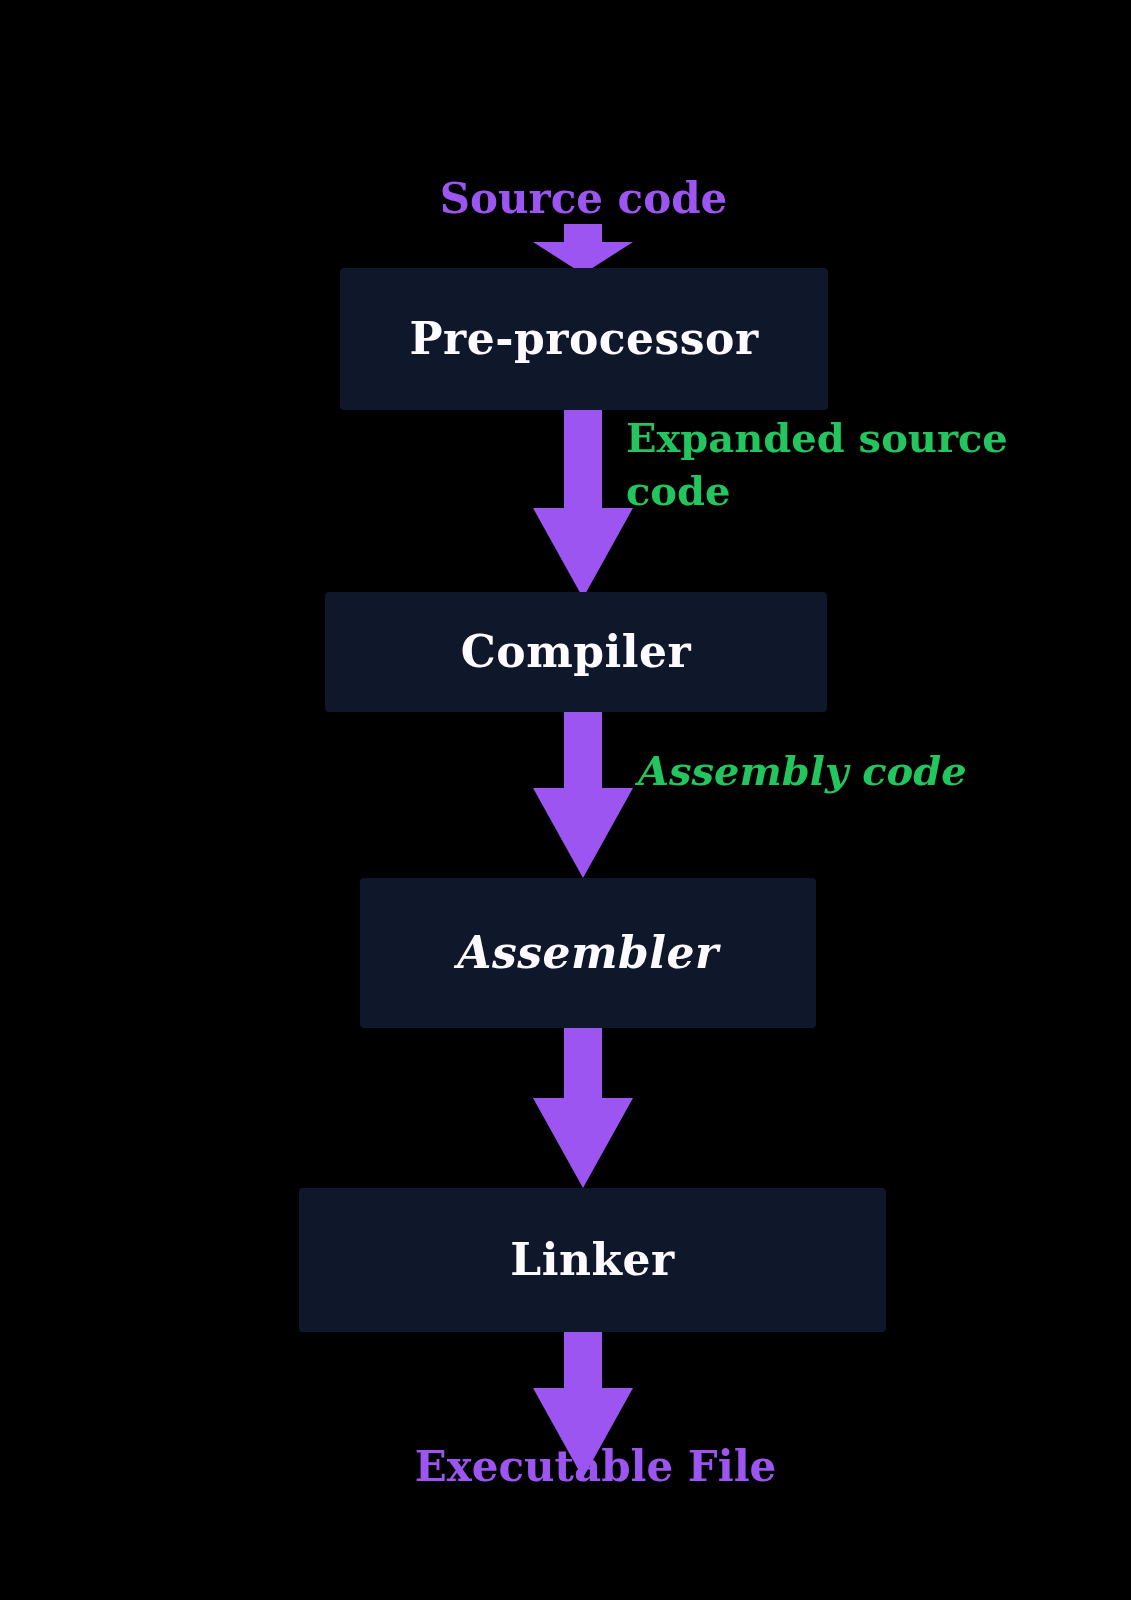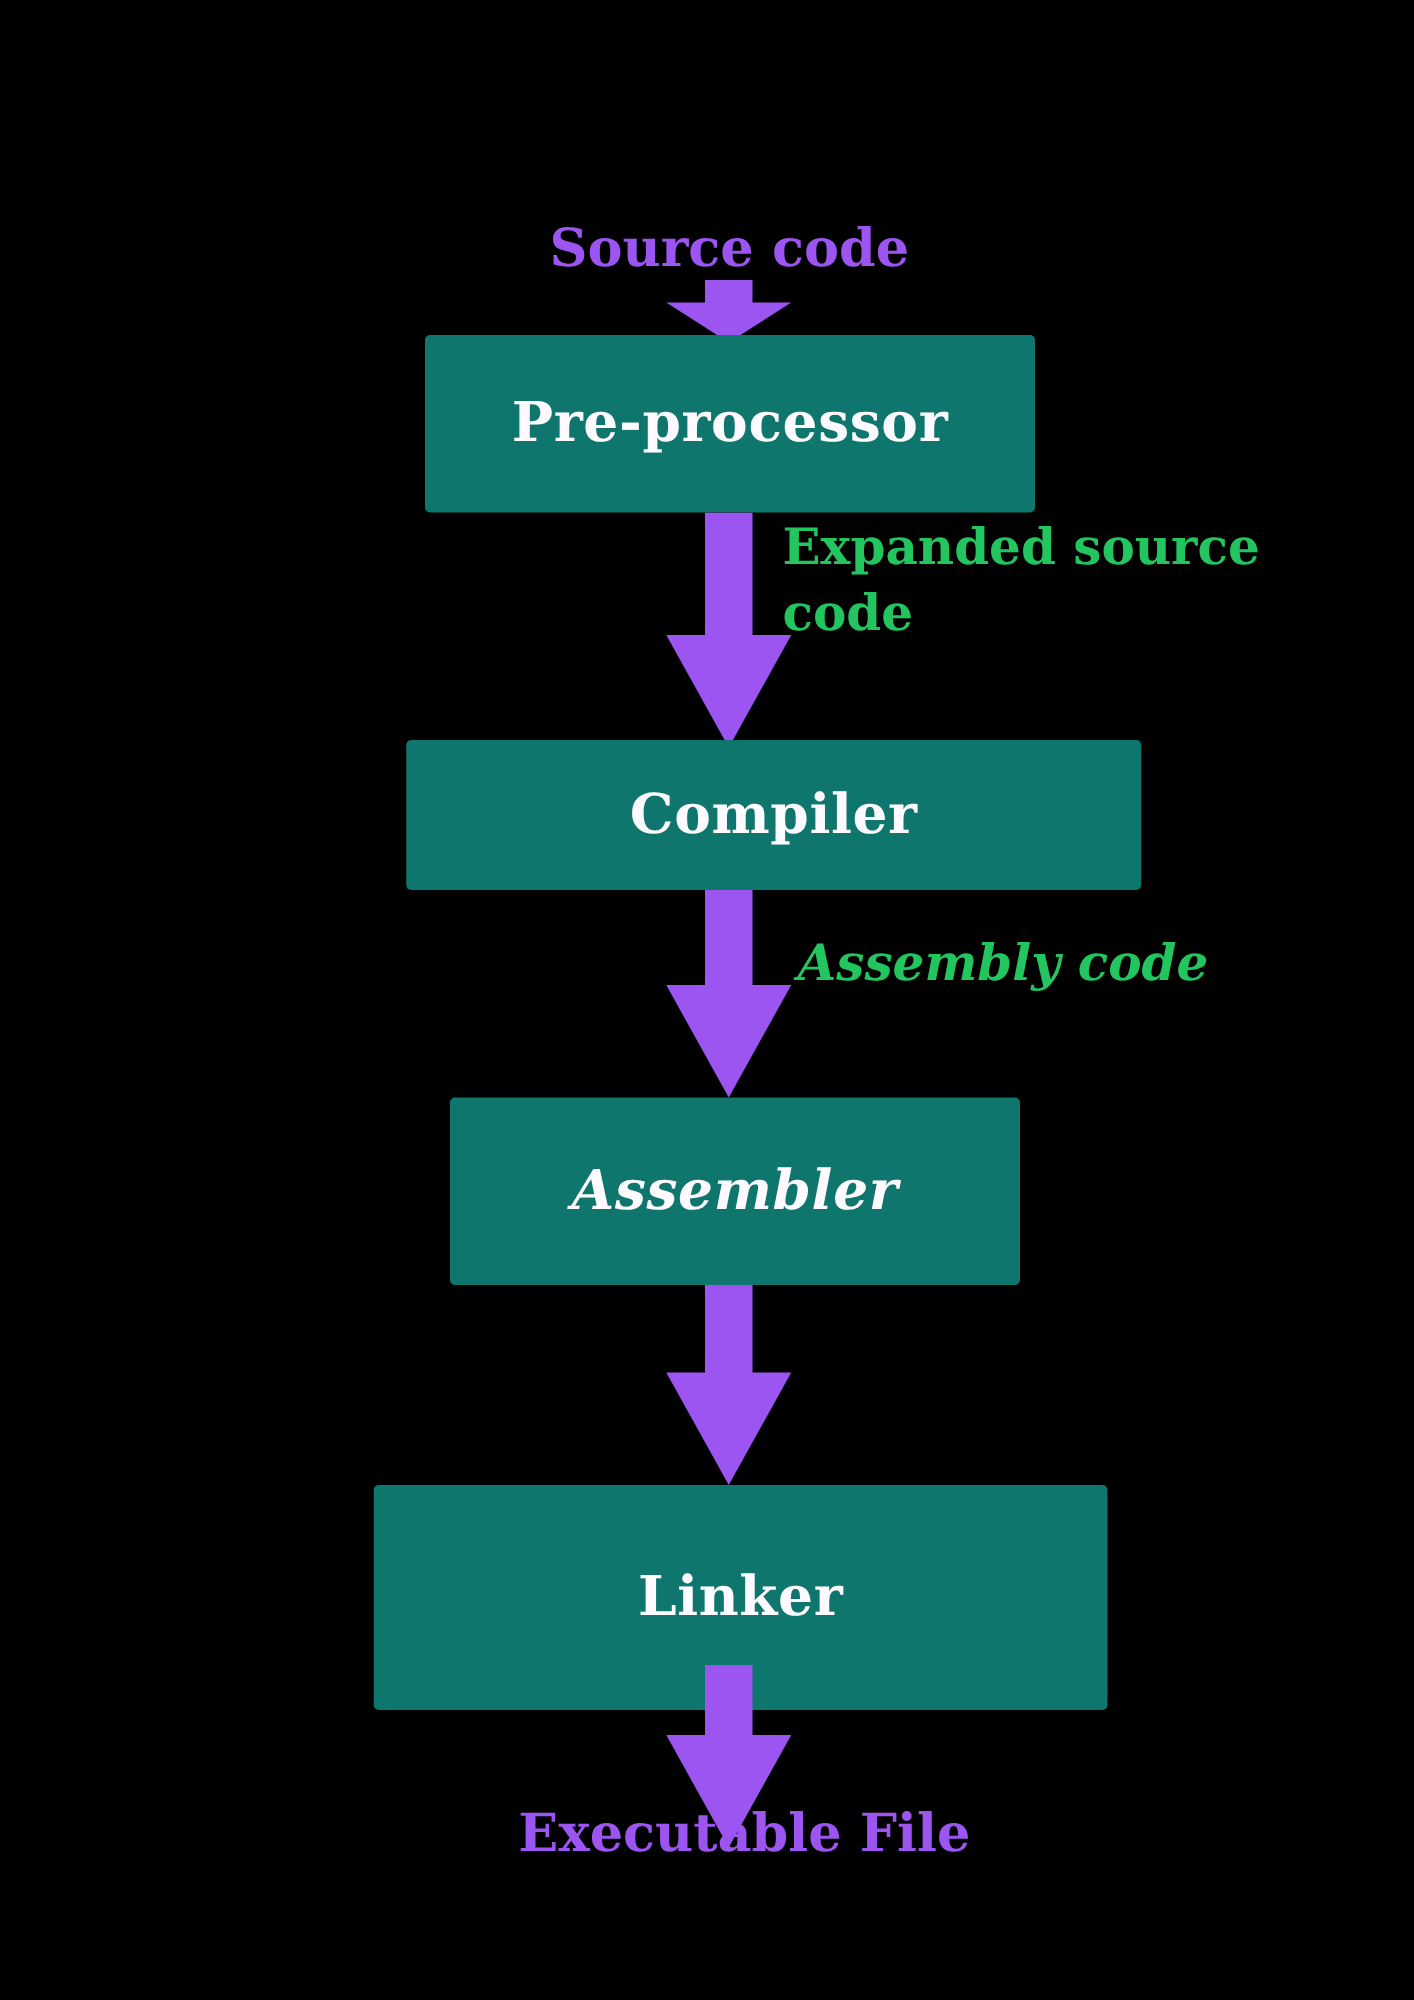--- a/index.html
+++ b/index.html
@@ -13,21 +13,21 @@
   #canvas {
     position: relative;
     width: 1131px;
     height: 1600px;
     background: #000000;
     overflow: hidden;
     margin-left: 38px;
   }
   .stage-box {
     position: absolute;
-    background: #0f766e;
+    background: #0f172a;
     border-radius: 4px;
     display: flex;
     align-items: center;
     justify-content: center;
   }
   .stage-label {
     color: #fdfbff;
     font-weight: bold;
     font-size: 44px;
     letter-spacing: 0.5px;
@@ -76,21 +76,21 @@
 
   <div class="arrow" style="left:495px; top:410px; width:100px; height:188px;">
     <svg width="100" height="188" viewBox="0 0 100 188">
       <polygon points="31,0 69,0 69,98 100,98 50,188 0,98 31,98" fill="#9c55f0"></polygon>
     </svg>
   </div>
 
   <div class="edge-label" style="left:588px; top:412px; width:470px;">Expanded source
 code</div>
 
-  <div class="stage-box" style="left:287px; top:592px; width:588px; height:120px;">
+  <div class="stage-box" style="left:287px; top:592px; width:502px; height:120px;">
     <span class="stage-label">Compiler</span>
   </div>
 
   <div class="arrow" style="left:495px; top:712px; width:100px; height:166px;">
     <svg width="100" height="166" viewBox="0 0 100 166">
       <polygon points="31,0 69,0 69,76 100,76 50,166 0,76 31,76" fill="#9c55f0"></polygon>
     </svg>
   </div>
 
   <div class="edge-label" style="left:600px; top:745px; width:460px;font-style:italic;">Assembly code</div>
@@ -99,21 +99,21 @@
     <span class="stage-label">Assembler</span>
   </div>
 
   <div class="arrow" style="left:495px; top:1028px; width:100px; height:160px;">
     <svg width="100" height="160" viewBox="0 0 100 160">
       <polygon points="31,0 69,0 69,70 100,70 50,160 0,70 31,70" fill="#9c55f0"></polygon>
     </svg>
   </div>
 
 
-  <div class="stage-box" style="left:261px; top:1188px; width:587px; height:180px;">
+  <div class="stage-box" style="left:261px; top:1188px; width:587px; height:144px;">
     <span class="stage-label">Linker</span>
   </div>
 
   <div class="arrow" style="left:495px; top:1332px; width:100px; height:146px;">
     <svg width="100" height="146" viewBox="0 0 100 146">
       <polygon points="31,0 69,0 69,56 100,56 50,146 0,56 31,56" fill="#9c55f0"></polygon>
     </svg>
   </div>
 
   <div class="io-label" style="left:0; top:1446px; width:1131px; transform:translateX(-8px);">Executable File</div>

